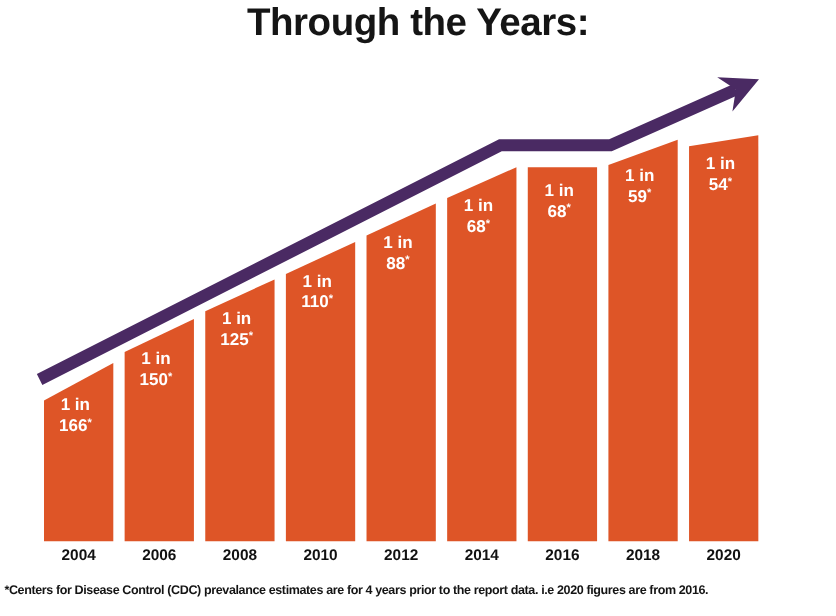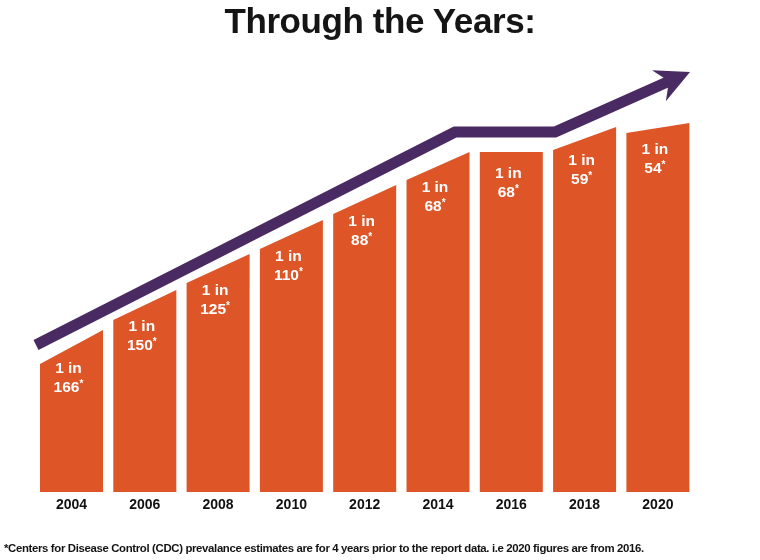--- a/index.html
+++ b/index.html
@@ -58,21 +58,21 @@
     fill: #111111;
     font-family: "Liberation Sans", "DejaVu Sans", sans-serif;
     font-weight: bold;
     font-size: 14px;
     text-anchor: middle;
   }
   .footnote {
     position: absolute;
     left: 4px;
     right: 4px;
-    bottom: 6px;
+    bottom: 17px;
     font-size: 11.4px;
     font-weight: bold;
     color: #141414;
     letter-spacing: -0.35px;
     white-space: nowrap;
     text-align: left;
   }
 </style>
 </head>
 <body>

